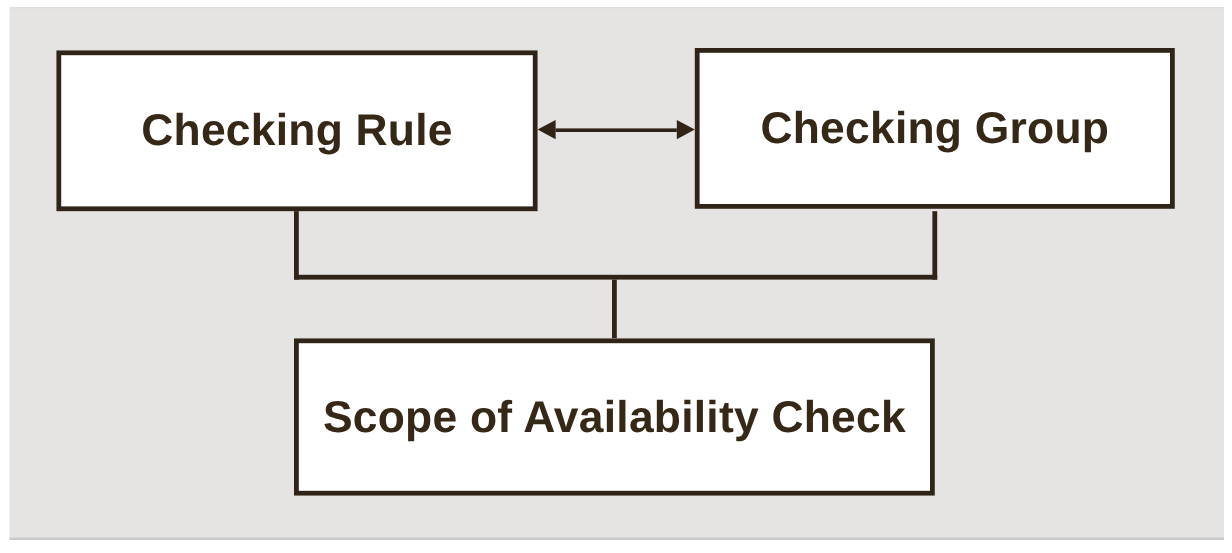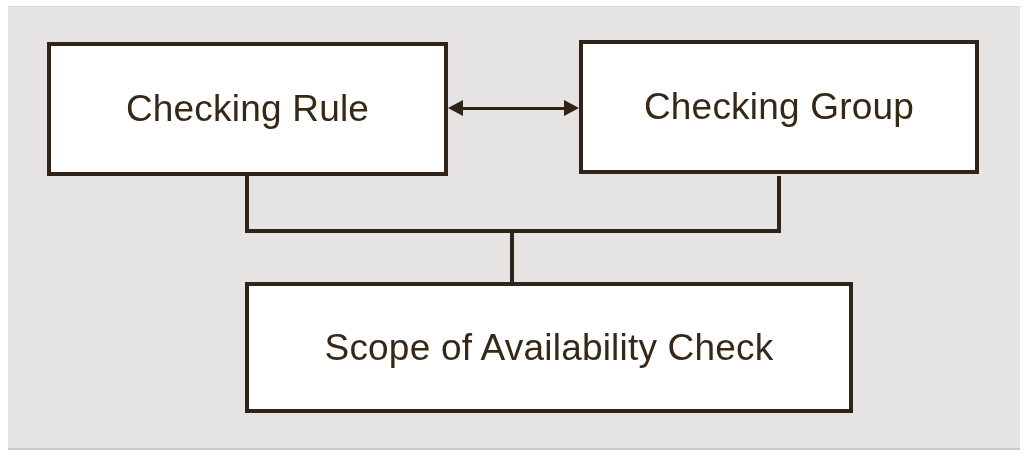--- a/index.html
+++ b/index.html
@@ -29,28 +29,28 @@
     position: absolute;
     box-sizing: border-box;
     background: #ffffff;
     border: 4px solid #2f2417;
     display: flex;
     align-items: center;
     justify-content: center;
   }
   .node-label {
     font-size: 37px;
-    font-weight: 400;
+    font-weight: 700;
     color: #362817;
     letter-spacing: 0.2px;
     white-space: nowrap;
   }
   .node-rule  { left: 47px;  top: 42px;  width: 401px; height: 134px; }
   .node-group { left: 579px; top: 40px;  width: 400px; height: 134px; }
-  .node-scope { left: 245px; top: 282px; width: 608px; height: 131px; }
+  .node-scope { left: 245px; top: 282px; width: 534px; height: 131px; }
 
   .conn {
     position: absolute;
     background: #2f2417;
   }
   .conn-v-left   { left: 245px; top: 176px; width: 4px;   height: 57px; }
   .conn-v-right  { left: 777px; top: 176px; width: 4px;   height: 57px; }
   .conn-h        { left: 245px; top: 229px; width: 536px; height: 4px;  }
   .conn-v-center { left: 510px; top: 233px; width: 4px;   height: 49px; }
 

